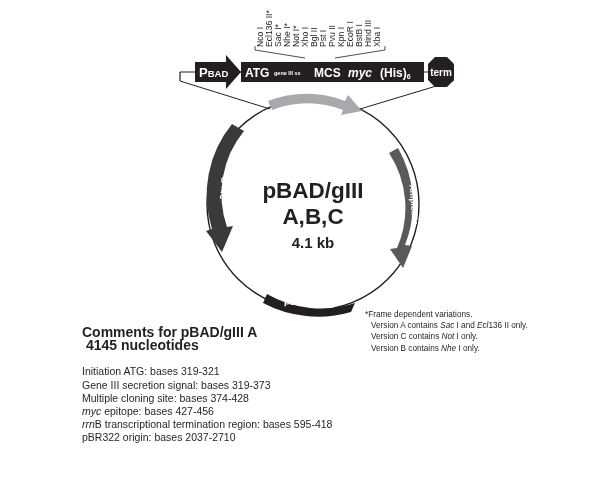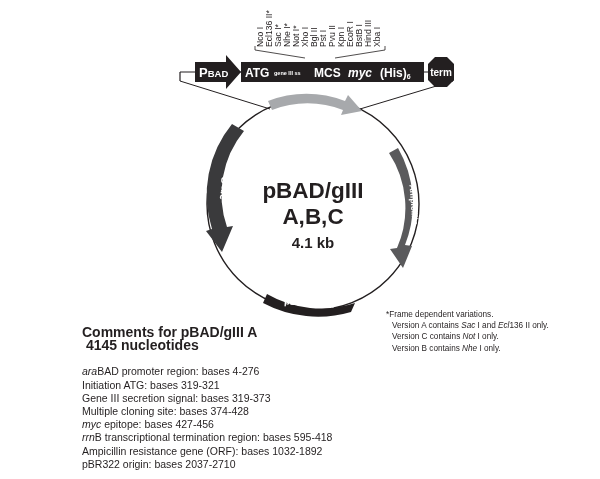--- a/index.html
+++ b/index.html
@@ -2,21 +2,21 @@
 <html><head>
 <meta charset="utf-8">
 <style>
   html, body { margin:0; padding:0; background:#ffffff; }
   body { width:600px; height:479px; position:relative; overflow:hidden; font-family:"Liberation Sans", sans-serif; color:#231f20; }
   svg { position:absolute; left:0; top:0; }
   .comments { position:absolute; left:82px; top:326px; font-size:10.5px; line-height:13.2px; }
   .comments .hdr { font-weight:bold; font-size:14px; }
   .comments .list { margin-top:13px; }
   .comments i { font-style:italic; }
-  .footnote { position:absolute; left:386px; top:309px; font-size:8.2px; line-height:11.2px; }
+  .footnote { position:absolute; left:365px; top:309px; font-size:8.2px; line-height:11.2px; }
   .footnote .ind { padding-left:6px; }
 </style>
 </head>
 <body>
 
 <svg width="600" height="479" viewBox="0 0 600 479">
 
   <g font-size="8.6" fill="#231f20" font-family="Liberation Sans, sans-serif">
     <text transform="translate(263,47) rotate(-90)" font-style="normal">Nco I</text>
     <text transform="translate(272,47) rotate(-90)">Ecl136 II*</text>
@@ -79,23 +79,21 @@
   <div>*Frame dependent variations.</div>
   <div class="ind"><span>Version A contains </span><i>Sac</i><span> I and </span><i>Ecl</i><span>136 II only.</span></div>
   <div class="ind"><span>Version C contains </span><i>Not</i><span> I only.</span></div>
   <div class="ind"><span>Version B contains </span><i>Nhe</i><span> I only.</span></div>
 </div>
 
 <div class="comments">
   <div class="hdr">Comments for pBAD/gIII A</div>
   <div class="hdr" style="white-space:pre"> 4145 nucleotides</div>
   <div class="list">
-    <div><i>ara</i><span>BAD promoter region: bases 4-276</span></div>
     <div><span>Initiation ATG: bases 319-321</span></div>
     <div><span>Gene III secretion signal: bases 319-373</span></div>
     <div><span>Multiple cloning site: bases 374-428</span></div>
     <div><i>myc</i><span> epitope: bases 427-456</span></div>
     <div><i>rrn</i><span>B transcriptional termination region: bases 595-418</span></div>
-    <div><span>Ampicillin resistance gene (ORF): bases 1032-1892</span></div>
     <div><span>pBR322 origin: bases 2037-2710</span></div>
 
   </div>
 </div>
 
 </body></html>

